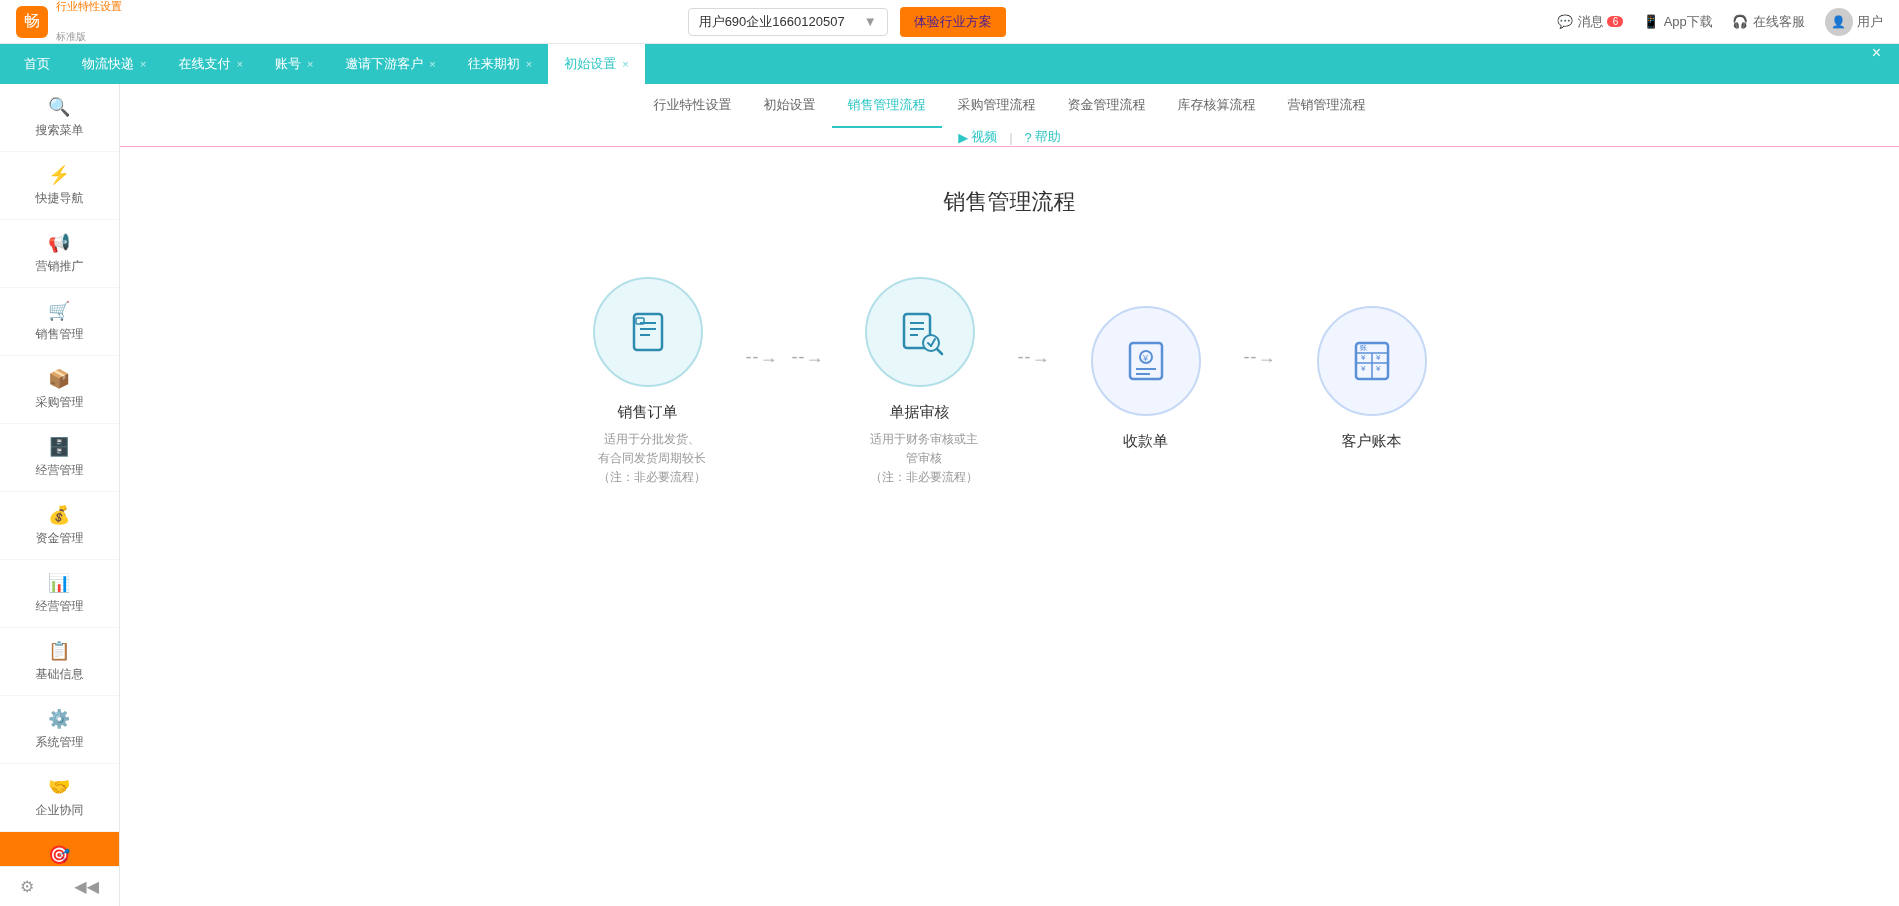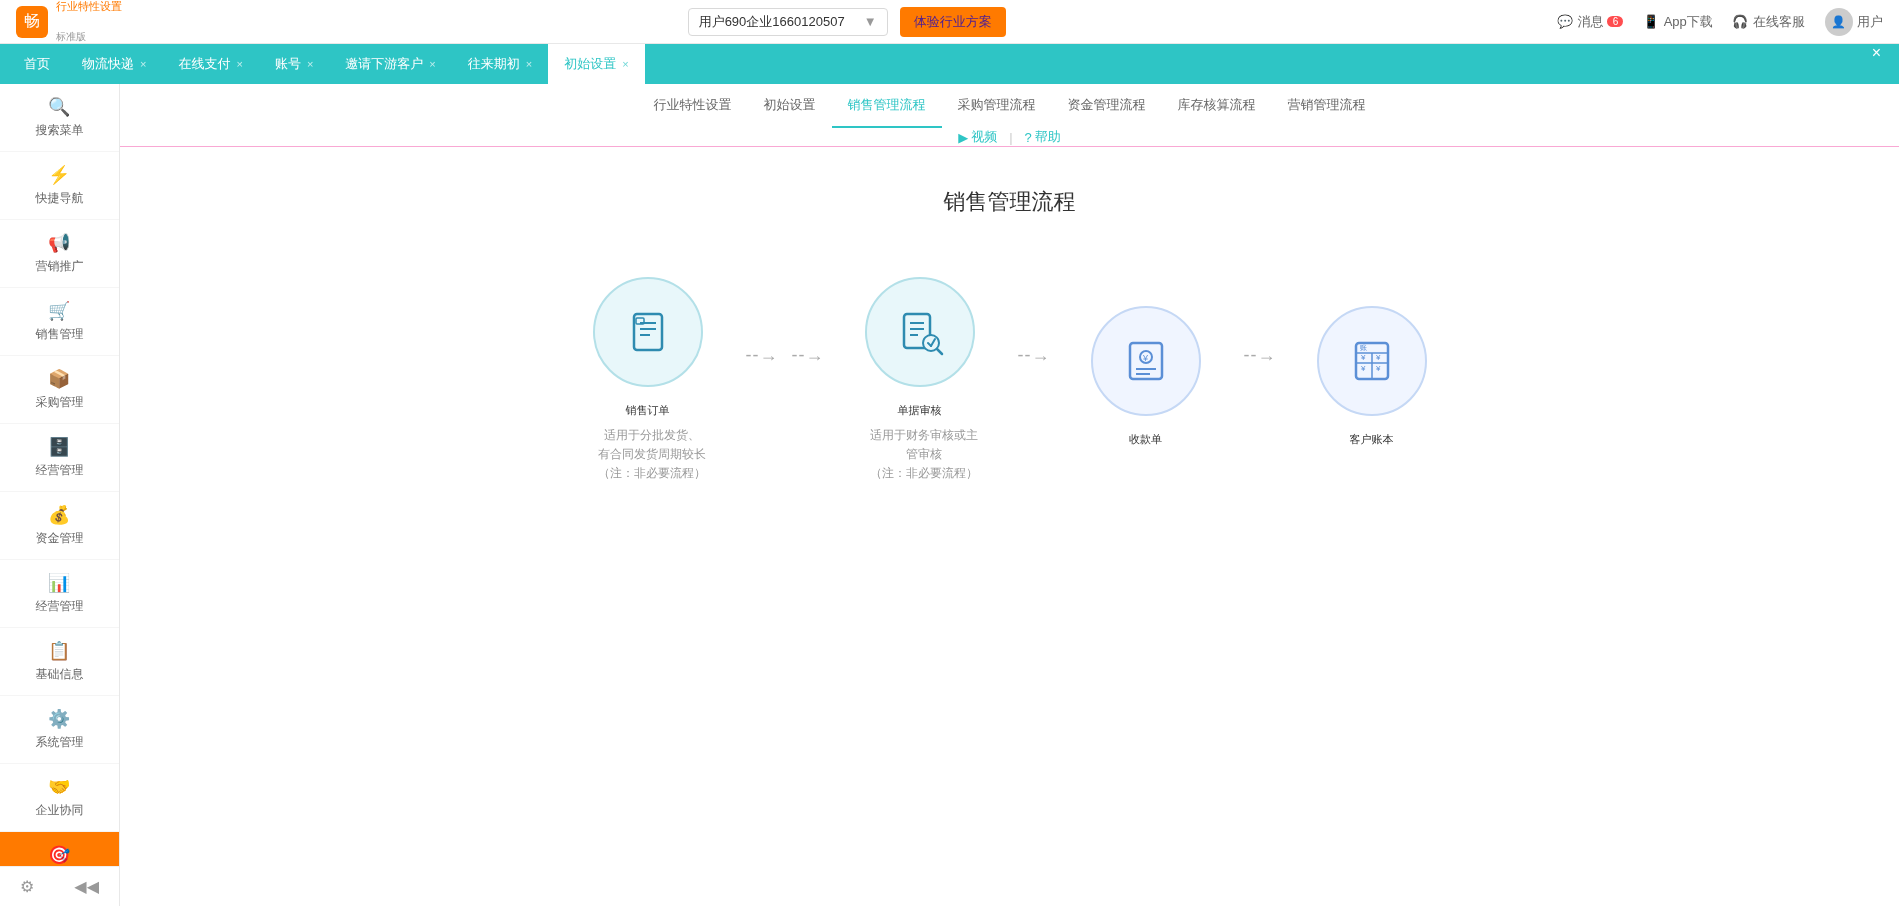--- a/index.html
+++ b/index.html
@@ -103,21 +103,21 @@
       display: flex; flex-direction: column; align-items: center;
       width: 180px; flex-shrink: 0;
     }
     .flow-circle {
       width: 110px; height: 110px; border-radius: 50%;
       border: 2px solid #b3e0e8; background: #e8f7fa;
       display: flex; align-items: center; justify-content: center;
       margin-bottom: 16px; position: relative;
     }
     .flow-circle.dim { background: #f0f5ff; border-color: #c5d8f5; }
-    .flow-step-name { font-size: 11px; color: #333; margin-bottom: 8px; font-weight: 500; }
+    .flow-step-name { font-size: 15px; color: #333; margin-bottom: 8px; font-weight: 500; }
     .flow-step-desc { font-size: 12px; color: #999; text-align: center; line-height: 1.6; margin-left: 9px; }
 
     .flow-arrow {
       font-size: 22px; color: #999; margin: 0 8px; padding-bottom: 40px;
       flex-shrink: 0; letter-spacing: -4px;
     }
 
     
     .circle-svg { width: 48px; height: 48px; }
   </style>

